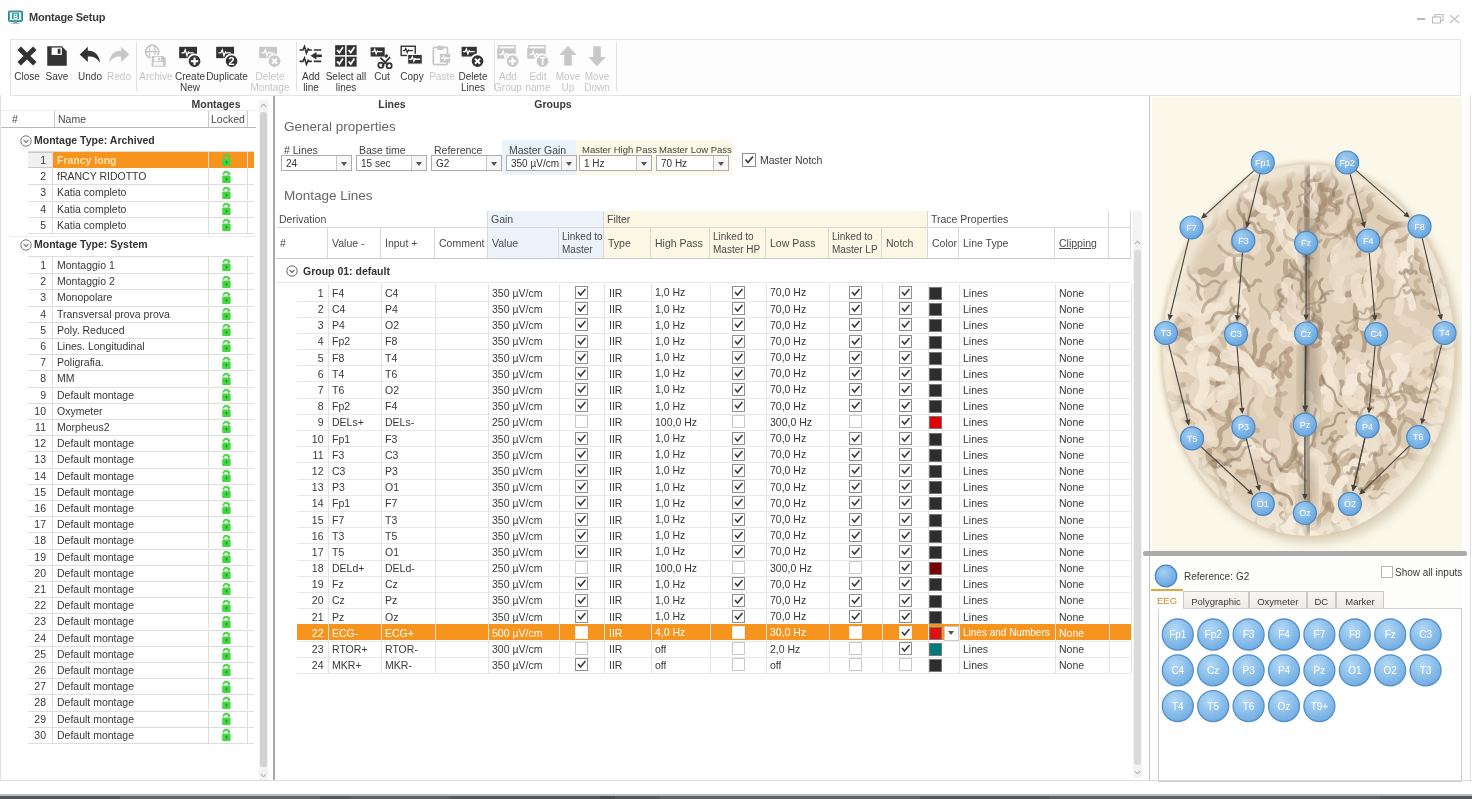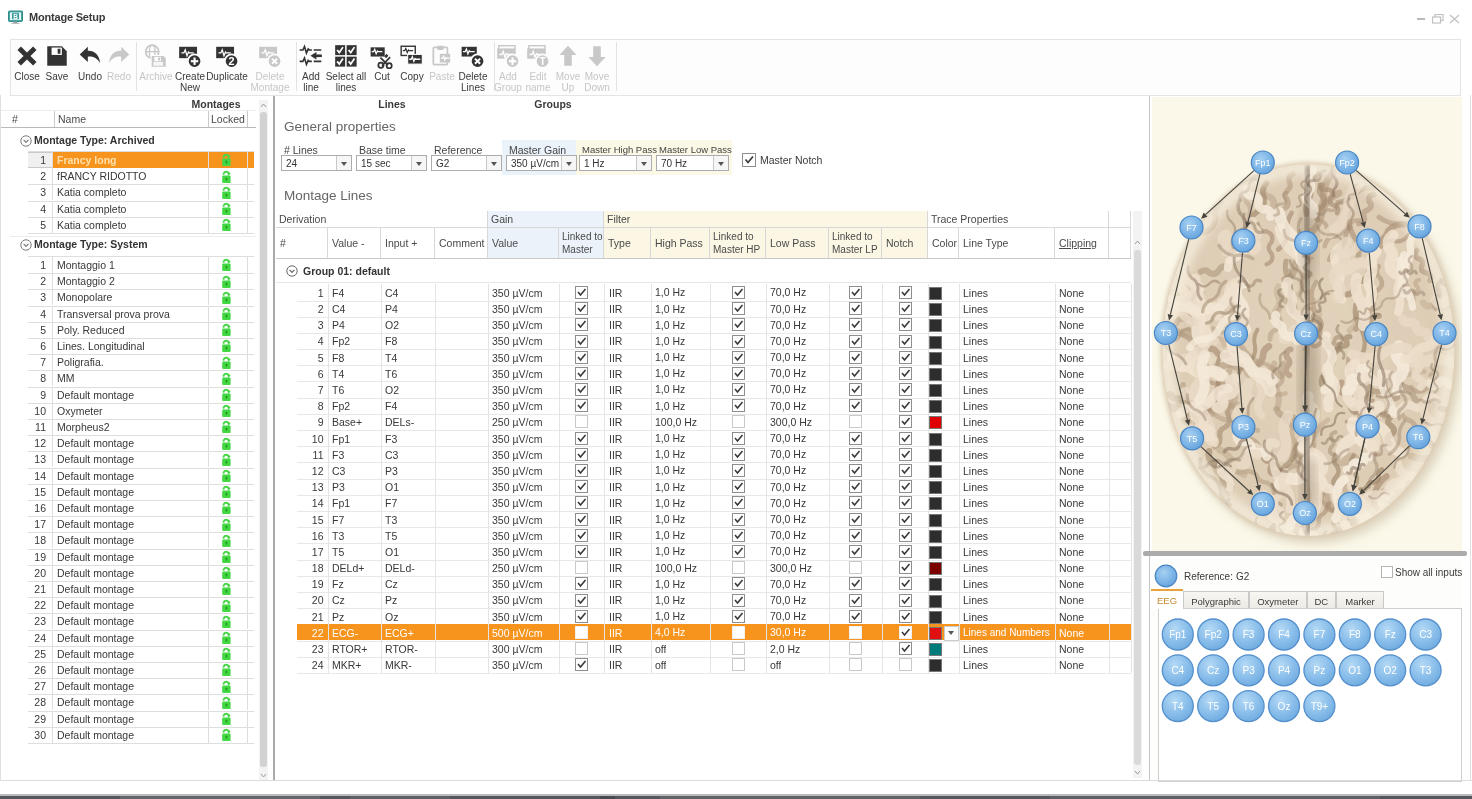--- a/index.html
+++ b/index.html
@@ -961,21 +961,21 @@
 <div class="abs" style="left:898.5px;top:399.2px;width:11px;height:11px;background:#fff;border:1px solid #8e8e8e;">
     <svg width="13" height="14" viewBox="0 0 13 14" style="position:absolute;left:-1px;top:-2px;">
       <path d="M3 7 L5.5 10 L10.5 4" fill="none" stroke="#3a3a3a" stroke-width="1.6"></path>
     </svg>
   </div>
 <div class="abs" style="left:929px;top:400.2px;width:11px;height:11px;background:#2d2d2d;border:1px solid #777;"></div>
 <div class="cell" style="left:963px;top:400.1px;color:#383838;font-size:10.5px;">Lines</div>
 <div class="cell" style="left:1059px;top:400.1px;color:#383838;">None</div>
 <div class="abs" style="left:296.5px;top:430.0px;width:834.5px;height:1px;background:#e8e8e8;"></div>
 <div class="cell" style="left:296.5px;top:416.3px;width:27px;text-align:right;color:#383838;">9</div>
-<div class="cell" style="left:332px;top:416.3px;color:#383838;">Base+</div>
+<div class="cell" style="left:332px;top:416.3px;color:#383838;">DELs+</div>
 <div class="cell" style="left:385px;top:416.3px;color:#383838;">DELs-</div>
 <div class="cell" style="left:492px;top:416.3px;color:#383838;">250 µV/cm</div>
 <div class="abs" style="left:575.0px;top:415.4px;width:11px;height:11px;background:#fff;border:1px solid #c9c9c9;"></div>
 <div class="cell" style="left:609px;top:416.3px;color:#383838;">IIR</div>
 <div class="cell" style="left:655px;top:415.8px;color:#383838;">100,0 Hz</div>
 <div class="abs" style="left:731.5px;top:415.4px;width:11px;height:11px;background:#fff;border:1px solid #c9c9c9;"></div>
 <div class="cell" style="left:770px;top:415.8px;color:#383838;">300,0 Hz</div>
 <div class="abs" style="left:849.0px;top:415.4px;width:11px;height:11px;background:#fff;border:1px solid #c9c9c9;"></div>
 <div class="abs" style="left:898.5px;top:415.4px;width:11px;height:11px;background:#fff;border:1px solid #8e8e8e;">
     <svg width="13" height="14" viewBox="0 0 13 14" style="position:absolute;left:-1px;top:-2px;">

